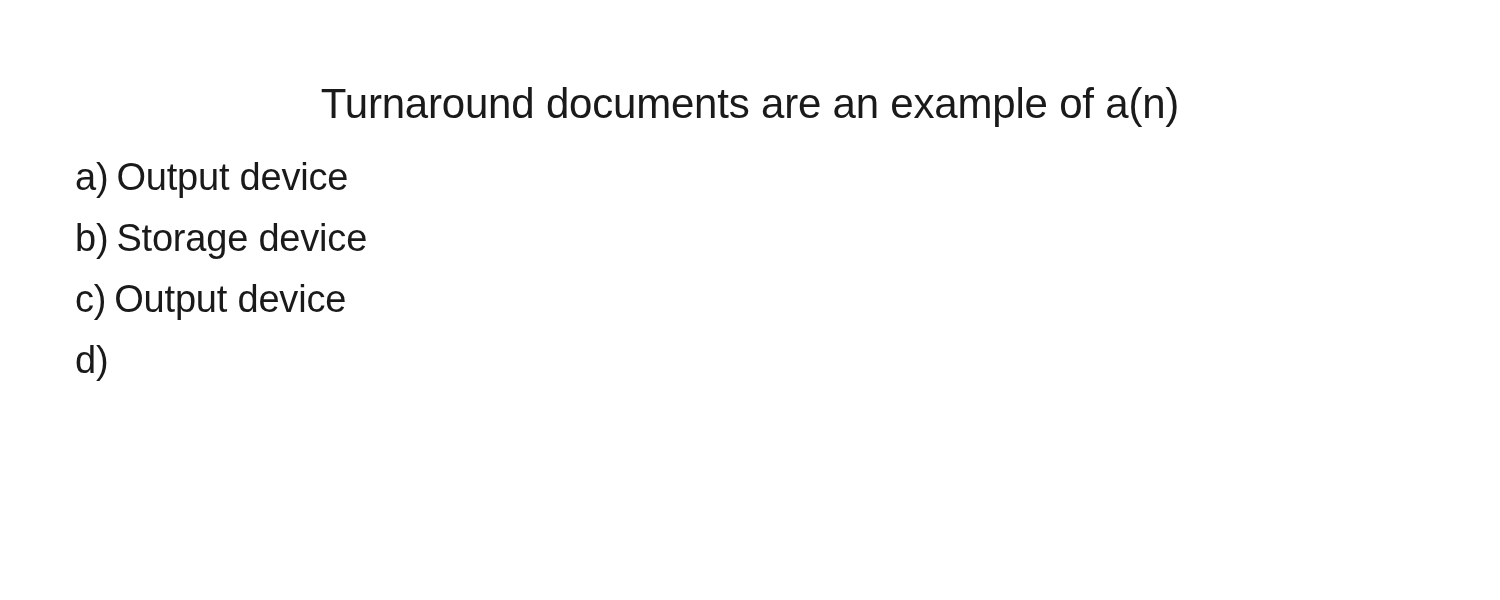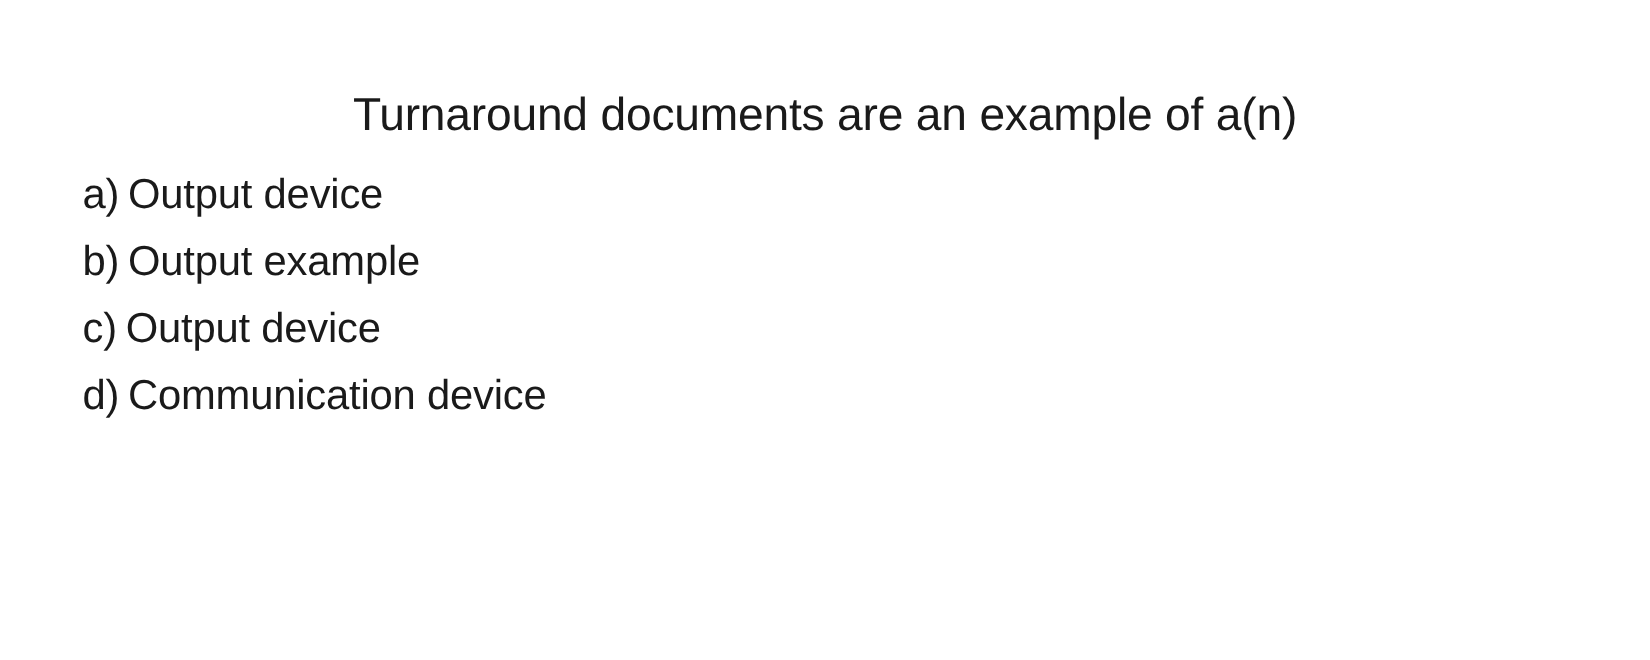--- a/index.html
+++ b/index.html
@@ -43,23 +43,22 @@
 
 <div class="question-text">Turnaround documents are an example of a(n)</div>
 
 <div class="options">
   <div class="option">
     <span class="option-label">a)</span>
     <span>Output device</span>
   </div>
   <div class="option">
     <span class="option-label">b)</span>
-    <span>Output example</span>
+    <span>Storage device</span>
   </div>
   <div class="option">
     <span class="option-label">c)</span>
     <span>Output device</span>
   </div>
   <div class="option">
     <span class="option-label">d)</span>
-    <span>Communication device</span>
   </div>
 </div>
 
 </body></html>

